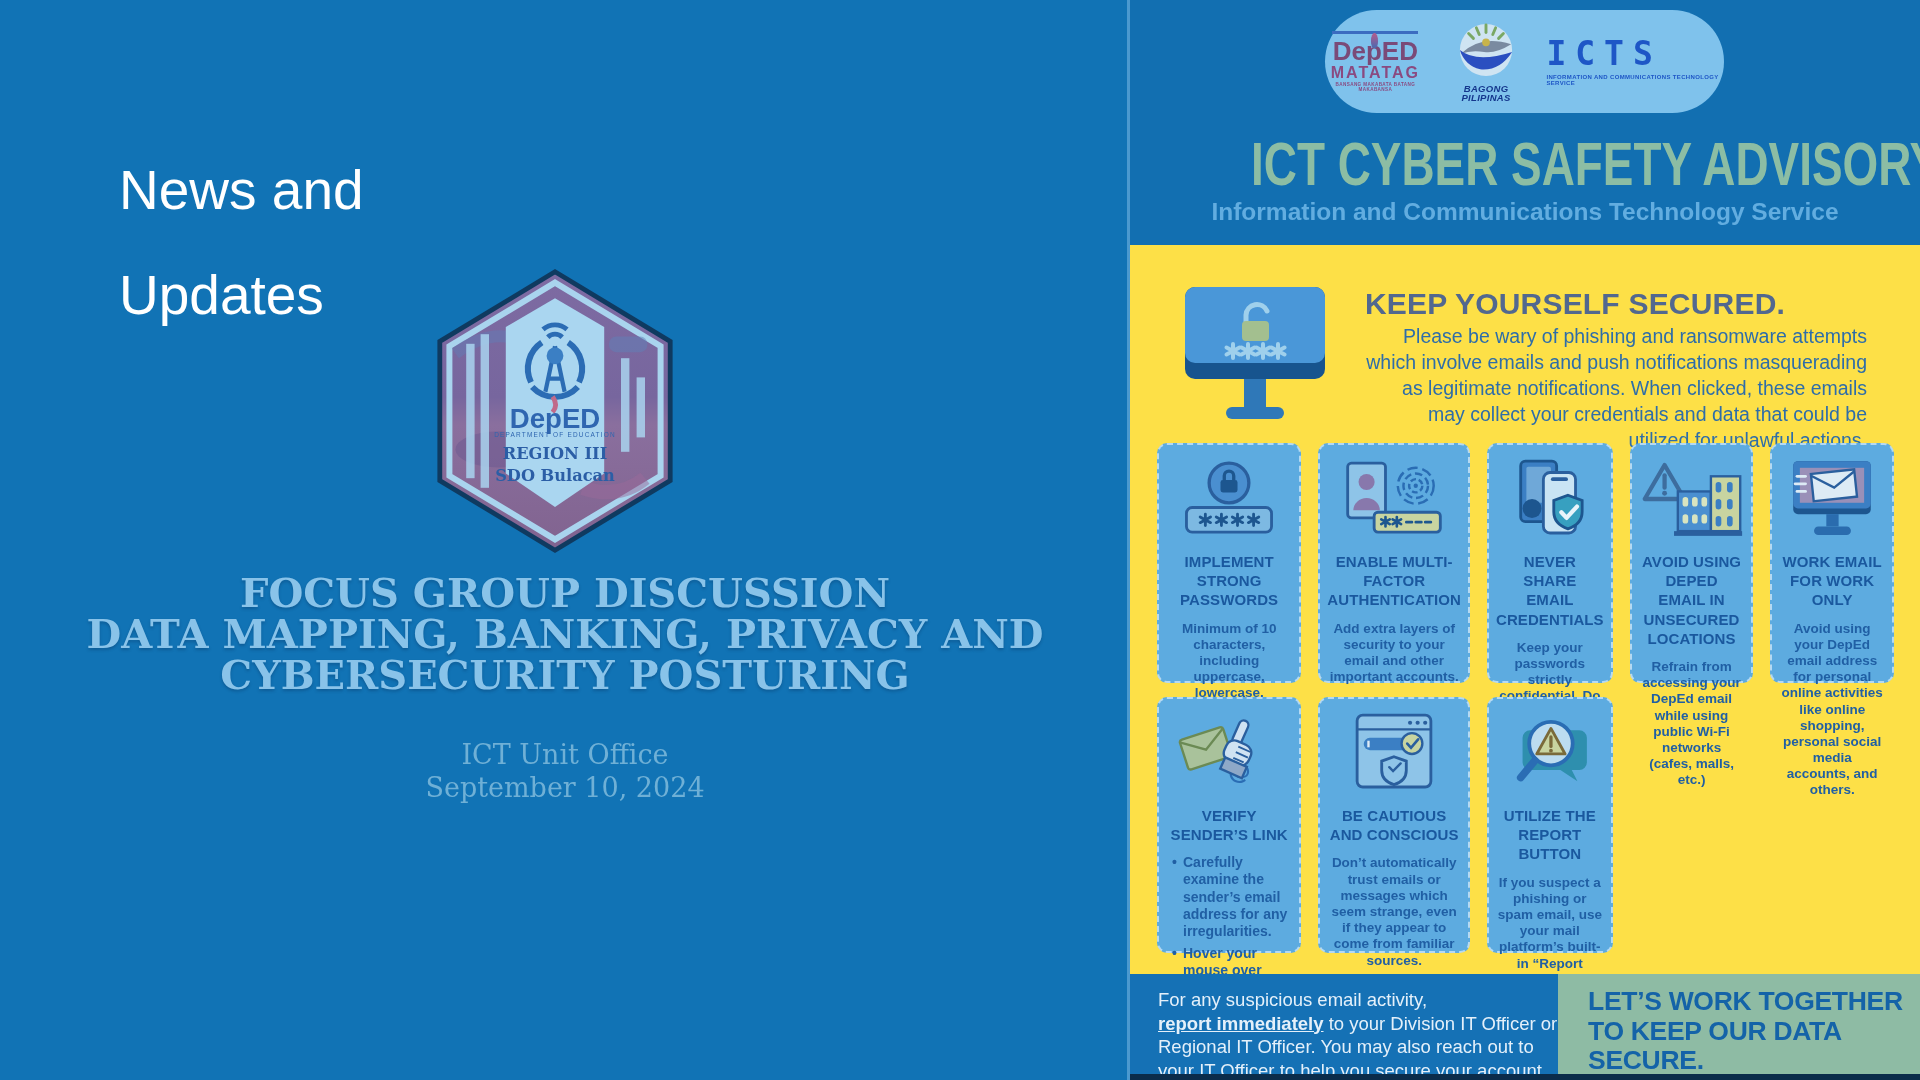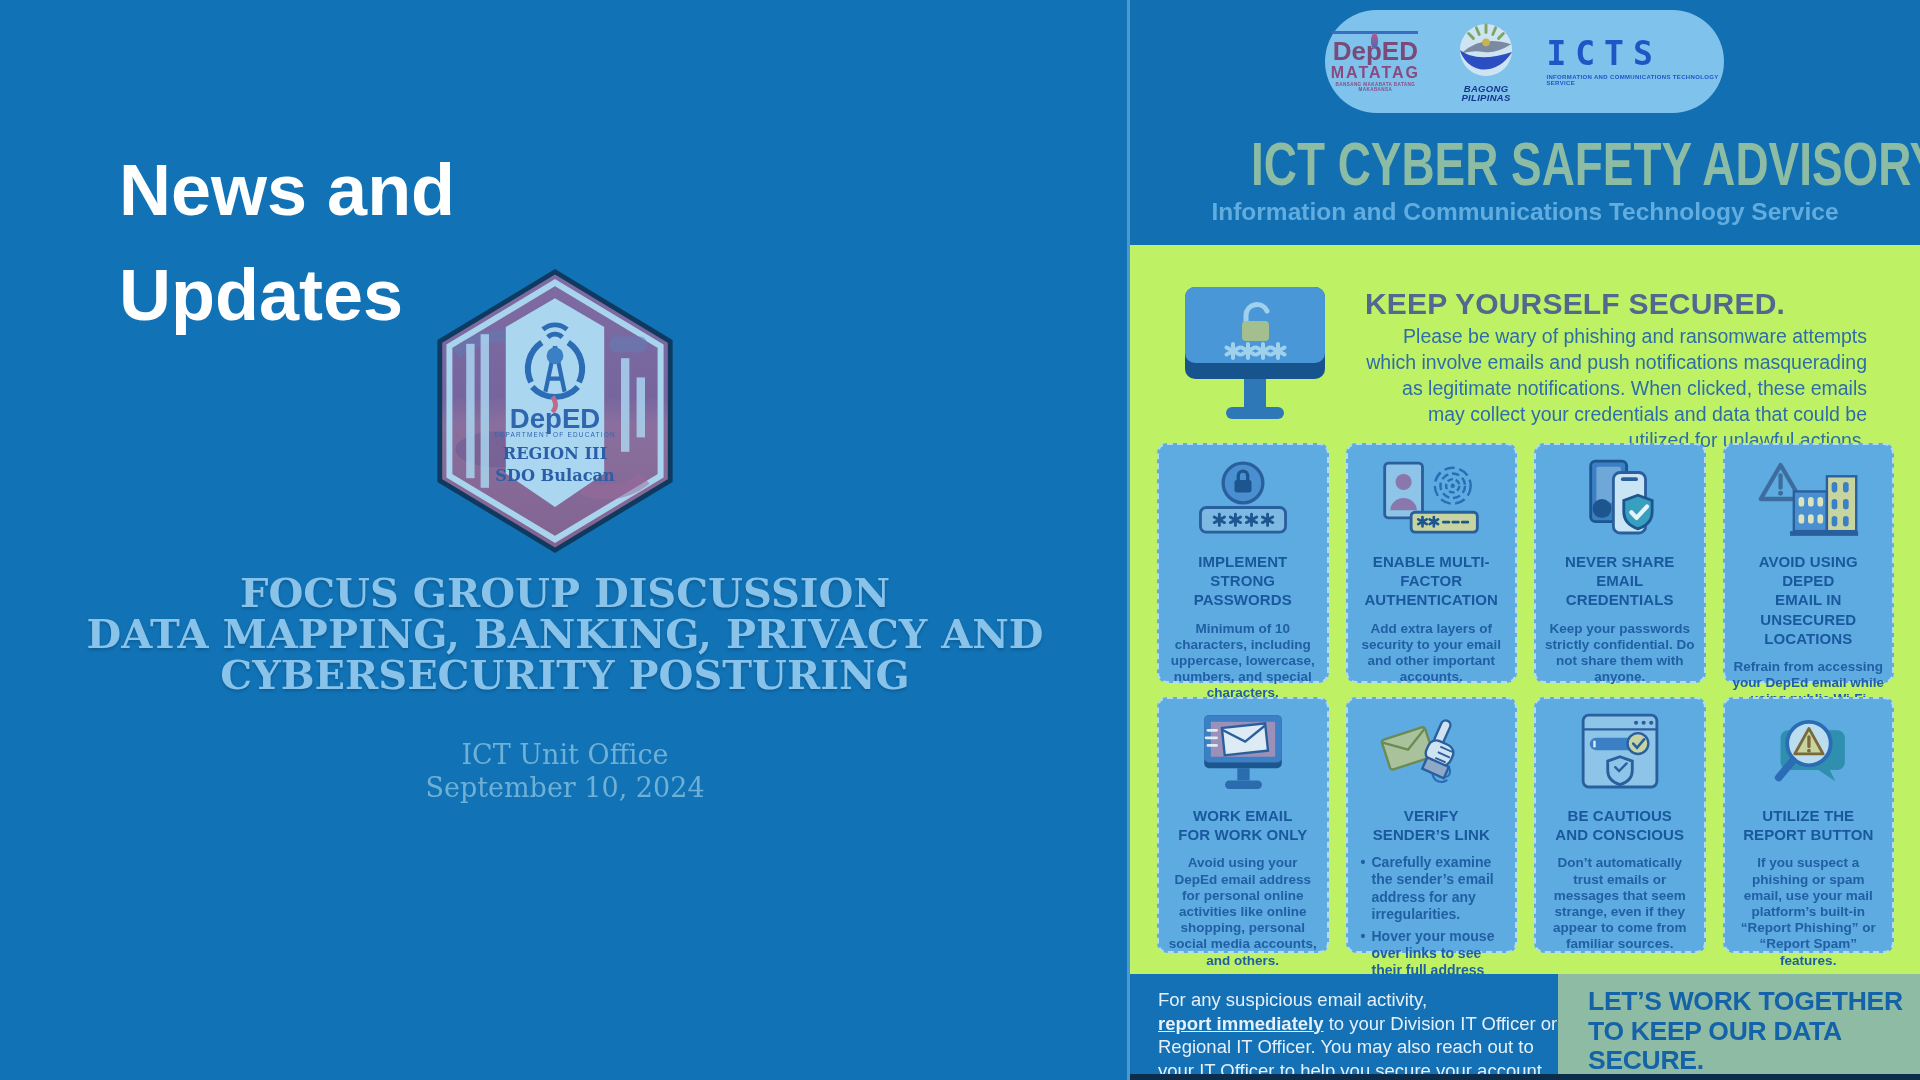--- a/index.html
+++ b/index.html
@@ -1,21 +1,21 @@
 <!DOCTYPE html>
 <html><head>
 <meta charset="utf-8">
 <style>
   html,body{margin:0;padding:0;background:#0a2c48;}
   #stage{position:relative;width:1920px;height:1080px;overflow:hidden;
          font-family:"Liberation Sans",sans-serif;background:#1173b5;}
 
   
   .slide-title{position:absolute;left:119px;top:138px;color:#ffffff;
-    font-size:72px;line-height:105px;white-space:pre-line;font-weight:700;}
+    font-size:55px;line-height:105px;white-space:pre-line;font-weight:400;}
   .hex-badge{position:absolute;left:429px;top:266px;width:252px;height:290px;}
   .slide-heading{position:absolute;left:40px;top:572px;width:1050px;text-align:center;
     font-family:"DejaVu Serif",serif;font-weight:700;font-size:40px;line-height:41px;
     color:#89c3e9;white-space:pre-line;text-shadow:0 2px 3px rgba(8,40,78,.30);}
   .slide-sub{position:absolute;left:40px;top:738px;width:1050px;text-align:center;
     font-family:"DejaVu Serif",serif;font-size:27px;line-height:33px;color:#6fb0d6;white-space:pre-line;}
 
   
   .poster{position:absolute;left:1130px;top:0;width:790px;height:1080px;background:#126fb1;}
   .divider{position:absolute;left:1127px;top:0;width:3px;height:1080px;background:#5aa2d6;opacity:.8;}
@@ -38,29 +38,29 @@
   .icts-cap{font-size:6px;color:#1e56c6;letter-spacing:.35px;margin-top:4px;font-weight:700;}
 
   
   .poster-title{position:absolute;left:0;top:128px;width:790px;text-align:center;}
   .poster-title span{display:inline-block;font-size:62px;font-weight:700;color:#8cbda4;
     transform:scaleX(.74);transform-origin:50% 50%;white-space:nowrap;letter-spacing:0;}
   .poster-subtitle{position:absolute;left:0;top:198px;width:790px;text-align:center;
     font-size:24.5px;font-weight:700;color:#62ade0;}
 
   
-  .panel{position:absolute;left:0;top:245px;width:790px;height:729px;background:#bef264;}
+  .panel{position:absolute;left:0;top:245px;width:790px;height:729px;background:#fde047;}
   .intro-icon{position:absolute;left:50px;top:32px;width:150px;height:160px;}
   .intro-head{position:absolute;left:235px;top:42px;font-size:30px;font-weight:700;color:#52688f;letter-spacing:.2px;}
   .intro-body{position:absolute;left:235px;top:78px;width:502px;font-size:19.5px;
     line-height:26px;color:#2e6da9;text-align:right;}
 
   
   .tips{position:absolute;left:27px;top:198px;width:737px;height:510px;display:grid;
-    grid-template-columns:repeat(4,1fr);grid-template-rows:240px 256px;column-gap:17px;row-gap:14px;}
+    grid-template-columns:repeat(5,1fr);grid-template-rows:240px 256px;column-gap:17px;row-gap:14px;}
   .tip{background:#5dabe0;border:2px dashed #b5d9f2;border-radius:10px;
     display:flex;flex-direction:column;align-items:center;padding:8px 7px 6px 7px;box-sizing:border-box;}
   .tip-icon{height:86px;margin-top:6px;display:flex;align-items:center;justify-content:center;}
   .tip-title{margin-top:13px;font-size:15px;font-weight:700;color:#1a589e;text-align:center;
     line-height:1.28;white-space:pre-line;letter-spacing:.1px;}
   .tip-body{margin-top:11px;font-size:13.5px;color:#205fa4;text-align:center;line-height:1.2;font-weight:600;}
   .tip-bullets{margin:10px 0 0 0;padding:0 2px 0 6px;list-style:none;font-size:14px;color:#205fa4;
     text-align:left;line-height:1.22;font-weight:600;}
   .tip-bullets li{position:relative;padding-left:11px;margin-bottom:5px;}
   .tip-bullets li::before{content:"•";position:absolute;left:0;top:0;}
@@ -346,21 +346,21 @@
               <rect x="23" y="26" width="48" height="13" rx="6.5" fill="#3b7fc4"></rect>
               <line x1="28" y1="29" x2="28" y2="36" stroke="#e0ecf6" stroke-width="2.5"></line>
               <circle cx="74" cy="32" r="11" fill="#c8d4a0" stroke="#2a5f9e" stroke-width="2.5"></circle>
               <path d="M69 32 l4 4.5 l7.5 -9" stroke="#2a5f9e" stroke-width="2.8" fill="none" stroke-linecap="round"></path>
               <path d="M55 46 l13 4.5 v10 q0 11 -13 15 q-13 -4 -13 -15 v-10 z" fill="none" stroke="#2a5f9e" stroke-width="3"></path>
               <path d="M50 57 l4 4 l8 -8" stroke="#2a5f9e" stroke-width="2.5" fill="none" stroke-linecap="round"></path>
             </svg>
           </div>
           <div class="tip-title">BE CAUTIOUS
 AND CONSCIOUS</div>
-          <div class="tip-body">Don’t automatically trust emails or messages that seem strange, even if they appear to come from familiar sources.</div>
+          <div class="tip-body">Don’t automatically trust emails or messages which seem strange, even if they appear to come from familiar sources.</div>
         </div>
 
         <div class="tip">
           <div class="tip-icon">
             <svg width="104" height="80" viewBox="0 0 110 84">
               <path d="M34 18 h52 a8 8 0 0 1 8 8 v26 a8 8 0 0 1 -8 8 h-8 l6 12 l-18 -12 h-32 a8 8 0 0 1 -8 -8 v-26 a8 8 0 0 1 8 -8 z" fill="#2e8fae"></path>
               <circle cx="56" cy="32" r="23" fill="#bcdcf0" stroke="#2a6db4" stroke-width="4"></circle>
               <path d="M56 16 L71 43 H41 Z" fill="#c8d4a0" stroke="#7a6a3a" stroke-width="3" stroke-linejoin="round"></path>
               <line x1="56" y1="25" x2="56" y2="35" stroke="#7a6a3a" stroke-width="3.5" stroke-linecap="round"></line>
               <circle cx="56" cy="39.5" r="2" fill="#7a6a3a"></circle>

